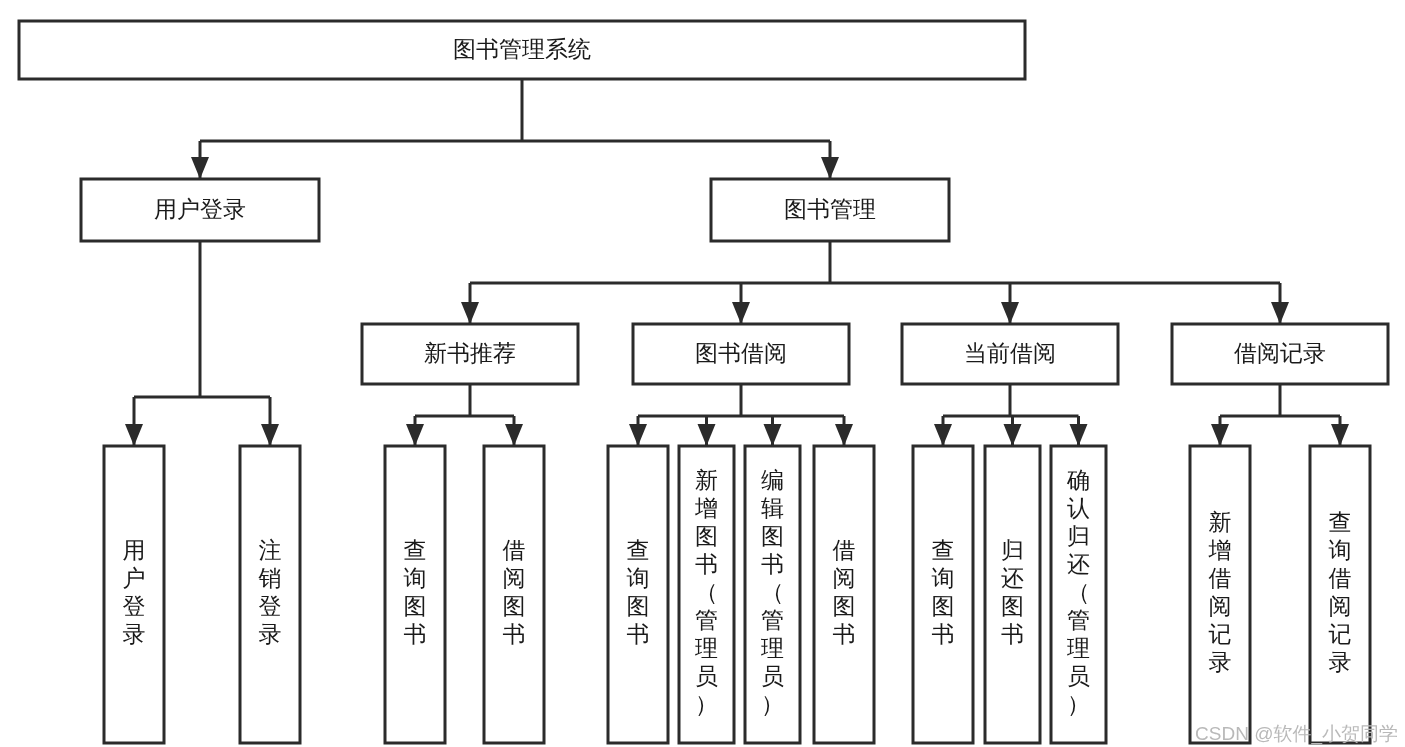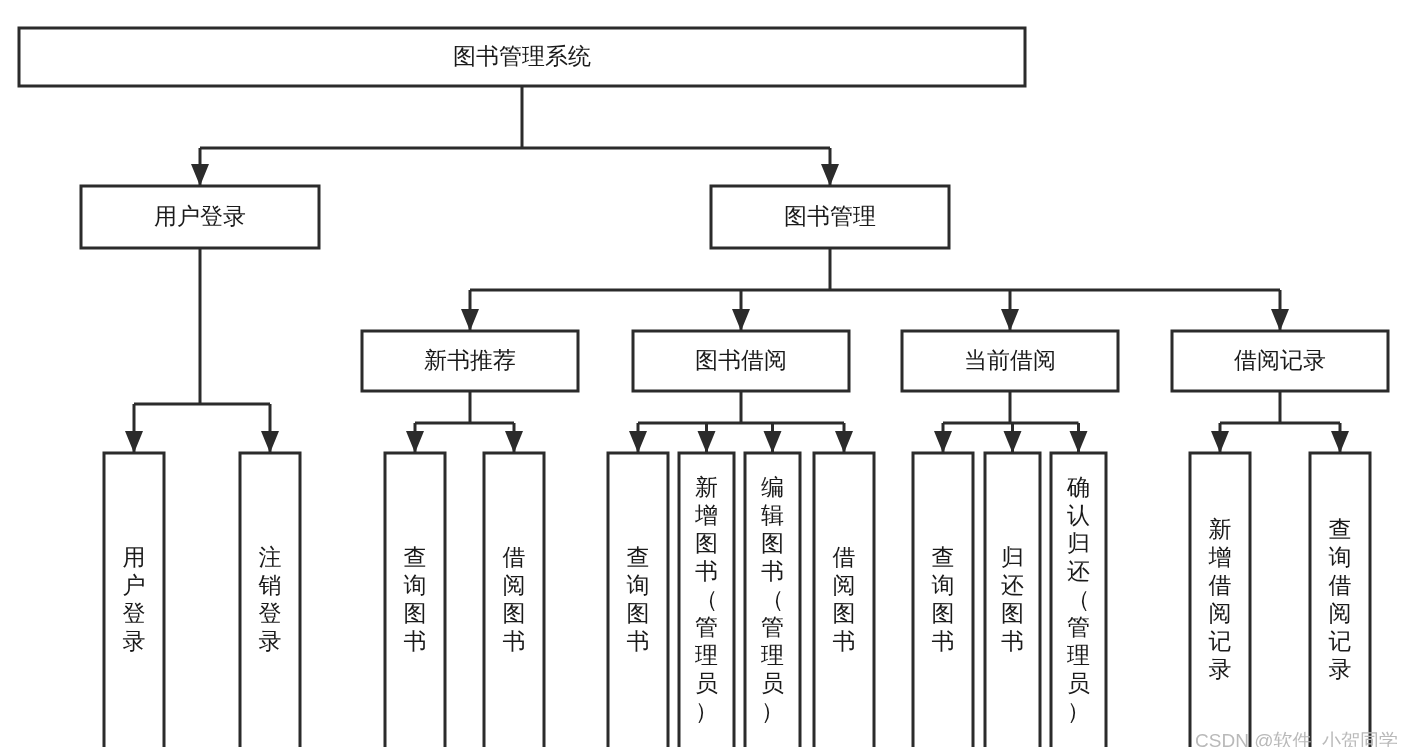--- a/index.html
+++ b/index.html
@@ -10,21 +10,21 @@
   body {
     width: 1405px;
     height: 747px;
     font-family: "Liberation Sans", sans-serif;
     overflow: hidden;
     position: relative;
   }
   #diagram-root {
     position: absolute;
     left: 0;
-    top: 16px;
+    top: 9px;
     width: 1405px;
     height: 577px;
   }
   svg {
     display: block;
   }
   .node-rect {
     fill: #ffffff;
     stroke: #2b2b2b;
     stroke-width: 3;

